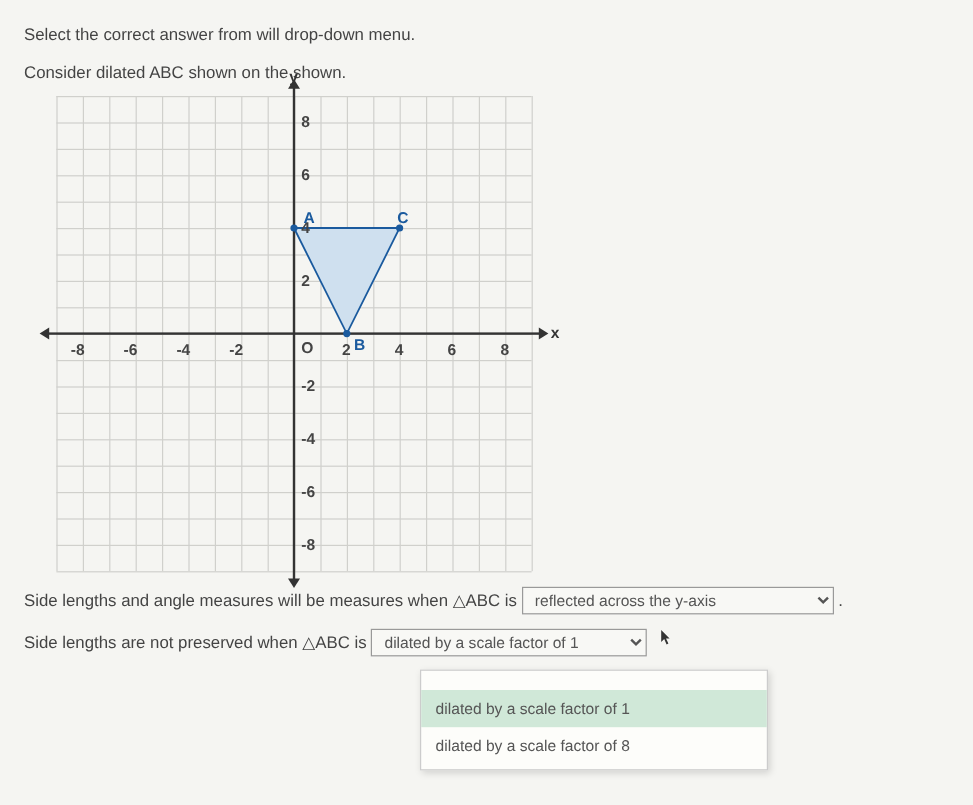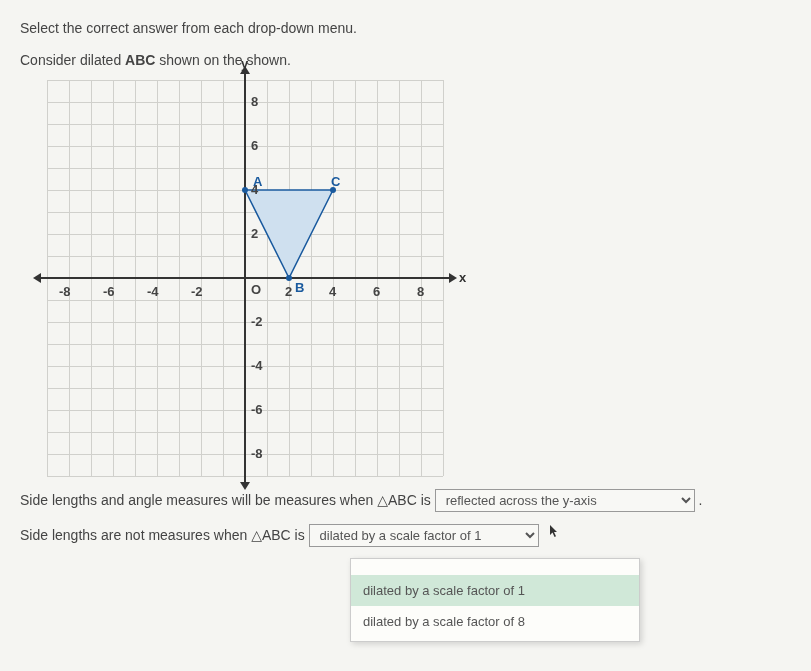--- a/index.html
+++ b/index.html
@@ -13,21 +13,21 @@
     .instruction {
       font-size: 14px;
       margin-bottom: 16px;
       color: #444;
     }
     .subinstruction {
       font-size: 14px;
       margin-bottom: 20px;
       color: #444;
     }
-    .triangle-label { font-weight: bold; }
+    .triangle-label { font-weight: normal; }
     .graph-container {
       position: relative;
       width: 450px;
       height: 380px;
       margin-bottom: 20px;
       margin-left: 10px;
     }
     .grid {
       position: absolute;
       left: 0; top: 0; right: 0; bottom: 0;
@@ -108,21 +108,21 @@
       background: #d0e8d8;
     }
     .cursor-icon {
       display: inline-block;
       margin-left: 4px;
     }
   </style>
 </head>
 <body>
 
-<div class="instruction">Select the correct answer from each drop-down menu.</div>
+<div class="instruction">Select the correct answer from will drop-down menu.</div>
 <div class="subinstruction">
   <span>Consider dilated </span><span class="triangle-label">ABC</span><span> shown on the shown.</span>
 </div>
 
 <div class="graph-container">
   <div class="grid" id="grid">
       <div class="gridline-v" style="left: 17px; top: -8px; height: 396px;"></div>
       <div class="gridline-v" style="left: 39px; top: -8px; height: 396px;"></div>
       <div class="gridline-v" style="left: 61px; top: -8px; height: 396px;"></div>
       <div class="gridline-v" style="left: 83px; top: -8px; height: 396px;"></div>
@@ -201,21 +201,21 @@
 
 <div class="statement">
   <span>Side lengths and angle measures will be measures when </span><span class="triangle-sym">△ABC</span><span> is </span>
   <select class="dd" style="min-width:260px">
     <option id="dd1-opt">reflected across the y-axis</option>
   </select>
   <span>.</span>
 </div>
 
 <div class="statement">
-  <span>Side lengths are not measures when </span><span class="triangle-sym">△ABC</span><span> is </span>
+  <span>Side lengths are not preserved when </span><span class="triangle-sym">△ABC</span><span> is </span>
   <select class="dd" style="min-width:230px">
     <option id="dd2-opt">dilated by a scale factor of 1</option>
   </select>
   <span class="cursor-icon">
     <svg width="14" height="16" viewBox="0 0 14 16">
         <path d="M4 1 L4 11 L6.5 8.5 L8.5 13 L10 12.3 L8 8 L11 8 Z" fill="#333"></path>
       </svg>
   </span>
 </div>
 

